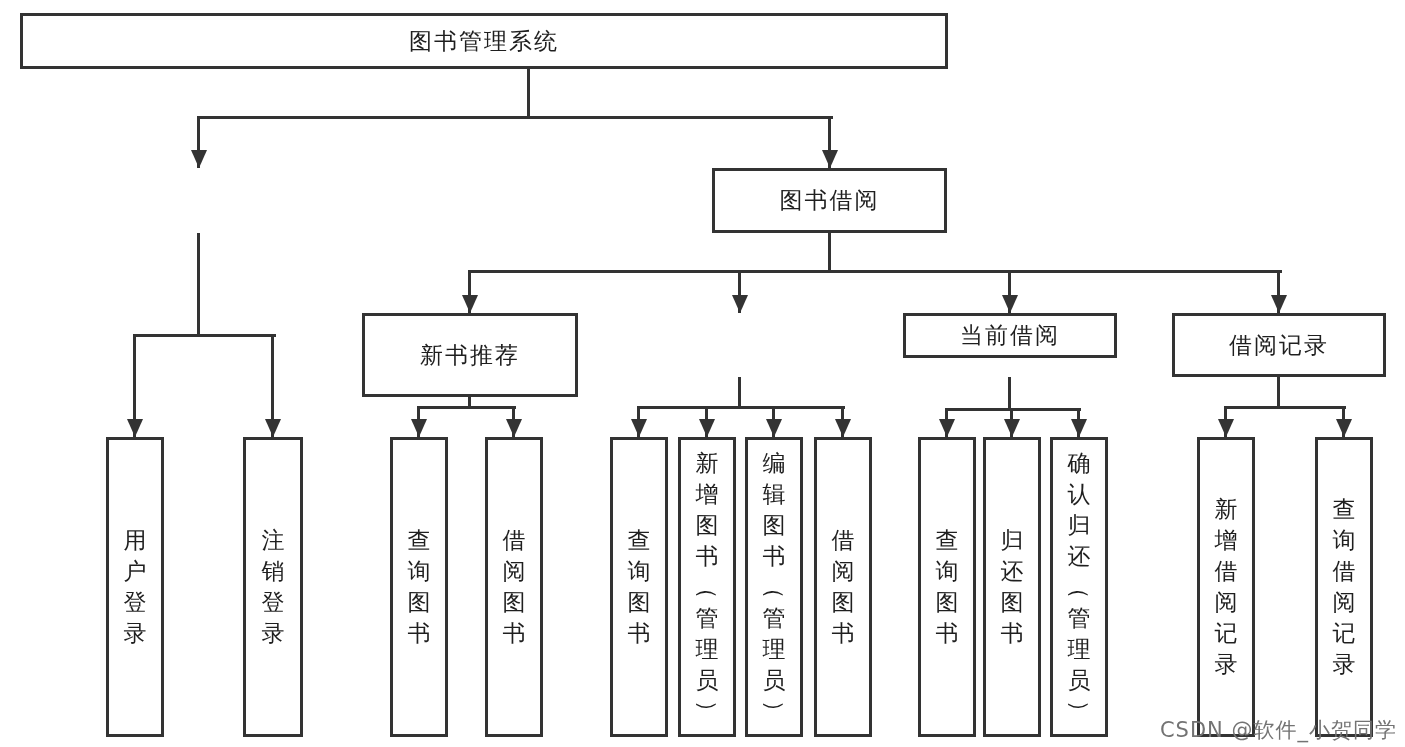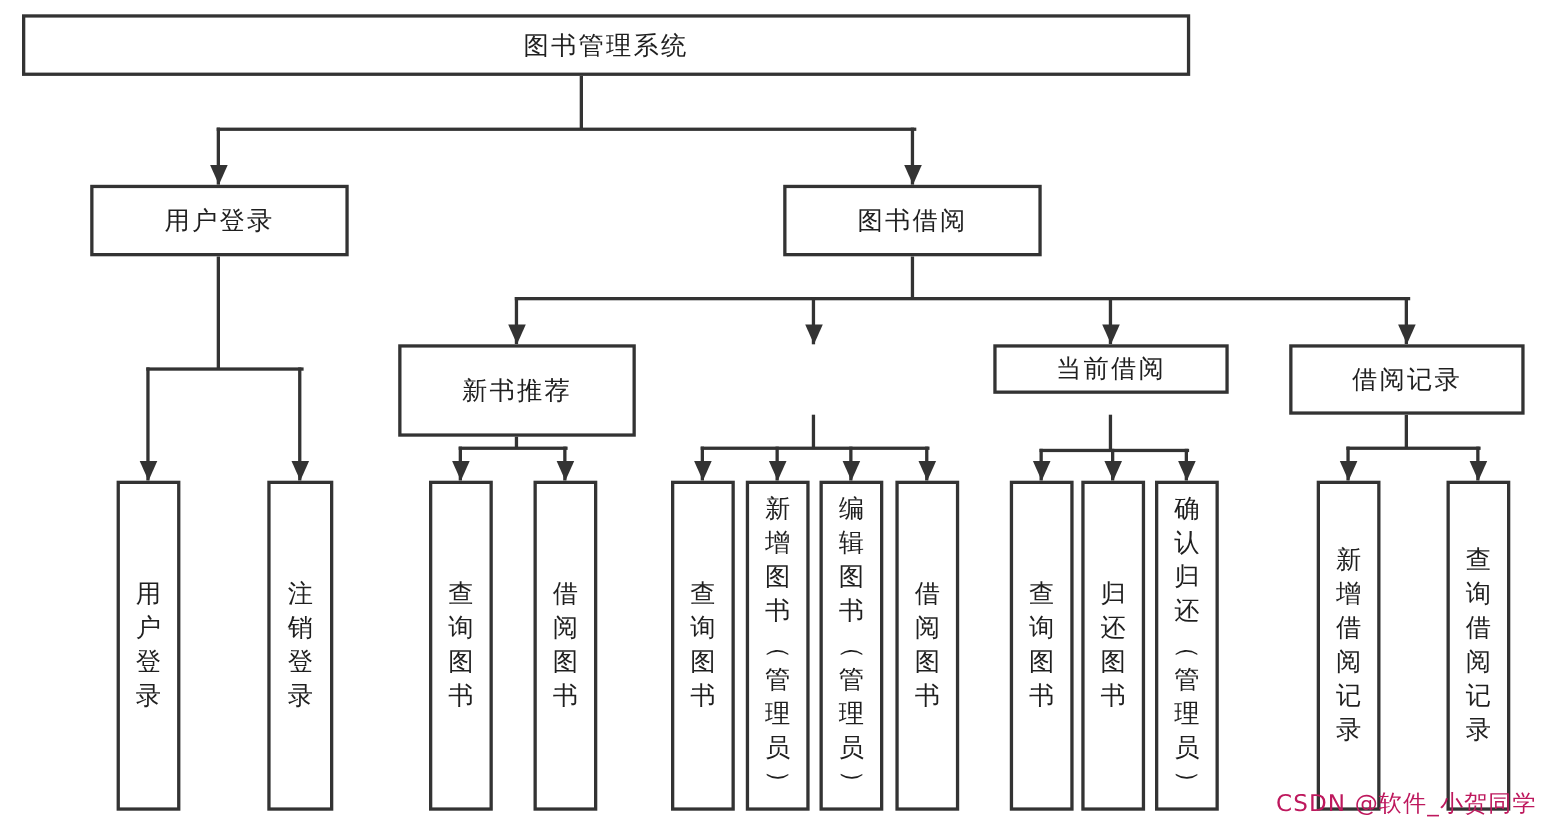--- a/index.html
+++ b/index.html
@@ -20,36 +20,33 @@
   .vchar{display:block;line-height:31px;text-align:center;}
   .vchar.rot{transform:rotate(90deg);}
   .vline{position:absolute;width:3px;background:#333;z-index:1;}
   .hline{position:absolute;height:3px;background:#333;z-index:1;}
   .arrow{
     position:absolute;width:0;height:0;z-index:1;
     border-left:8px solid transparent;border-right:8px solid transparent;
     border-top:18px solid #333;
   }
   .watermark{
-    position:absolute;top:716px;right:8px;font-size:21px;color:#be185d;
+    position:absolute;top:716px;right:8px;font-size:21px;color:#737373;
     letter-spacing:1px;z-index:3;white-space:nowrap;
   }
 </style>
 </head>
 <body>
 
 <div id="canvas">
 
-  <div class="node" style="left:20px;top:13px;width:1062px;height:56px">
+  <div class="node" style="left:20px;top:13px;width:928px;height:56px">
     <span>图书管理系统</span>
   </div>
 
-  <div class="node" style="left:82px;top:168px;width:235px;height:65px">
-    <span>用户登录</span>
-  </div>
   <div class="node" style="left:712px;top:168px;width:235px;height:65px">
     <span>图书借阅</span>
   </div>
 
   <div class="node" style="left:362px;top:313px;width:216px;height:84px">
     <span>新书推荐</span>
   </div>
   <div class="node" style="left:903px;top:313px;width:214px;height:45px">
     <span>当前借阅</span>
   </div>

